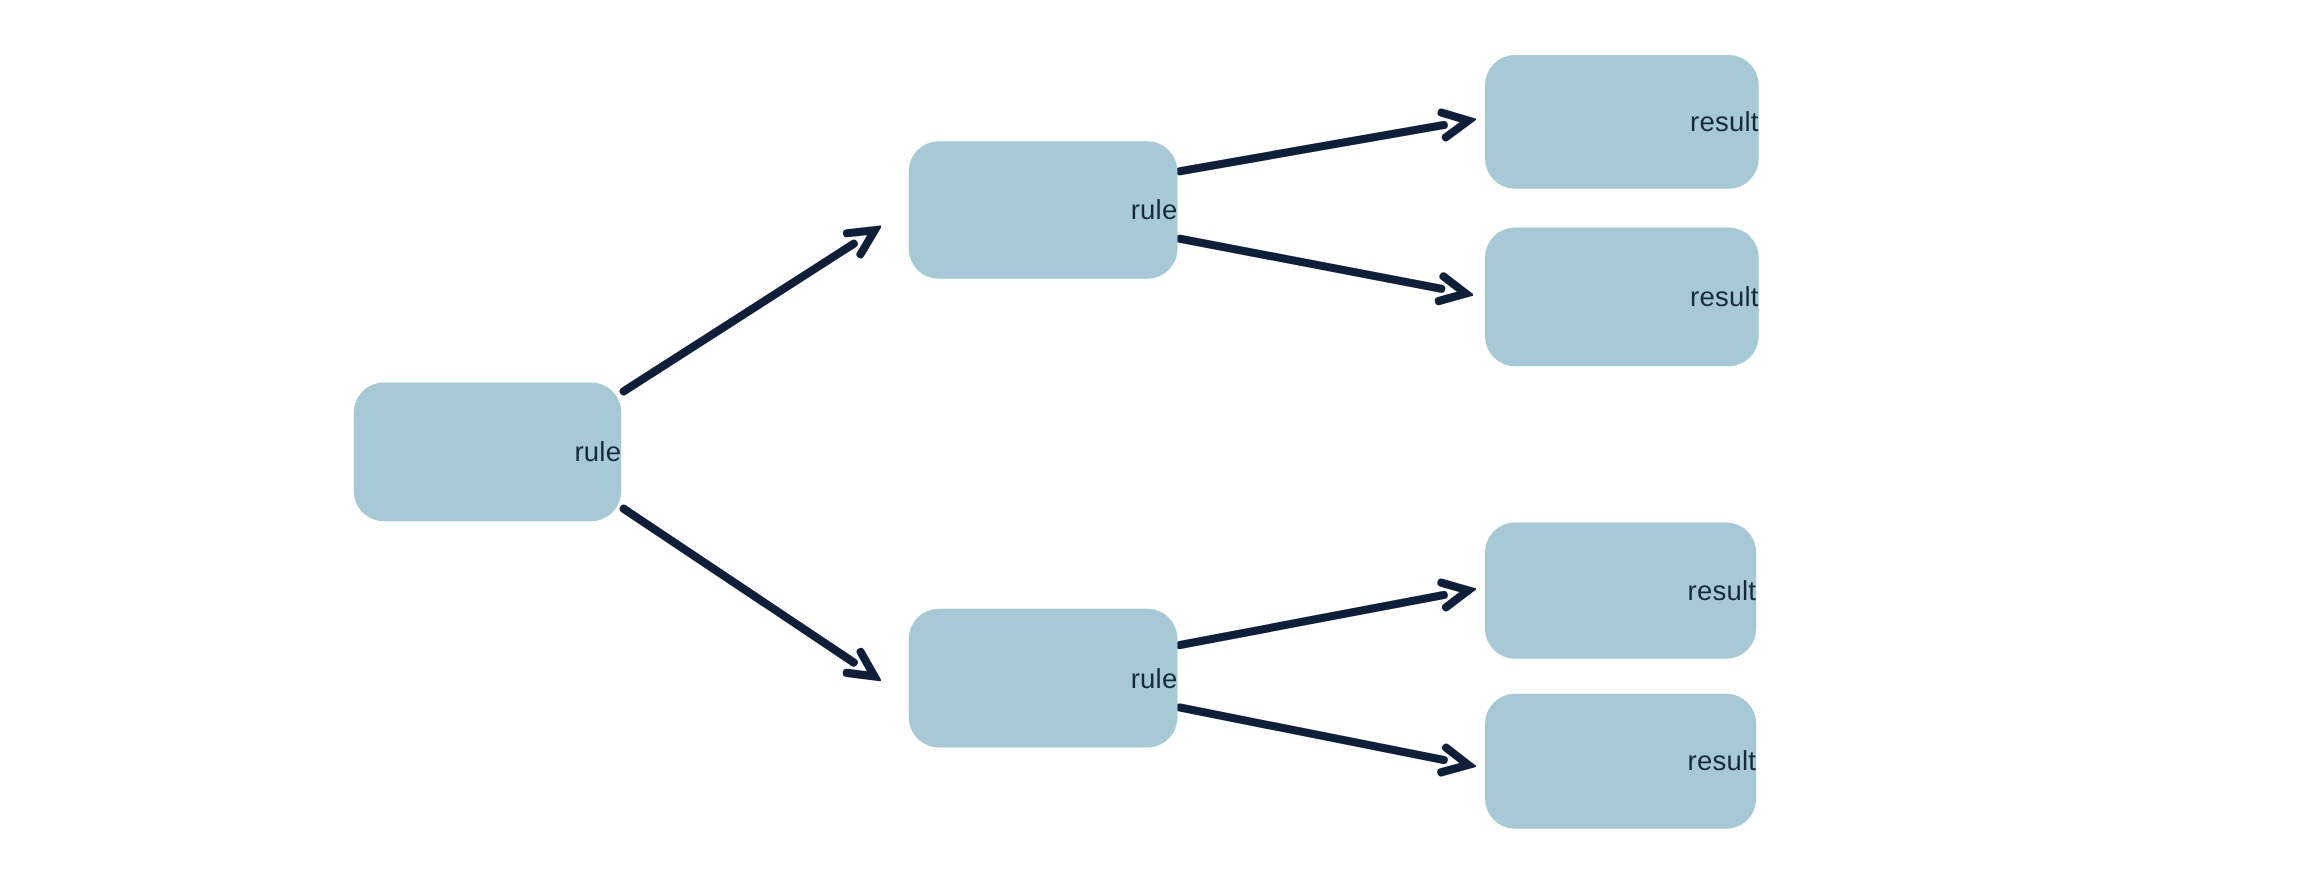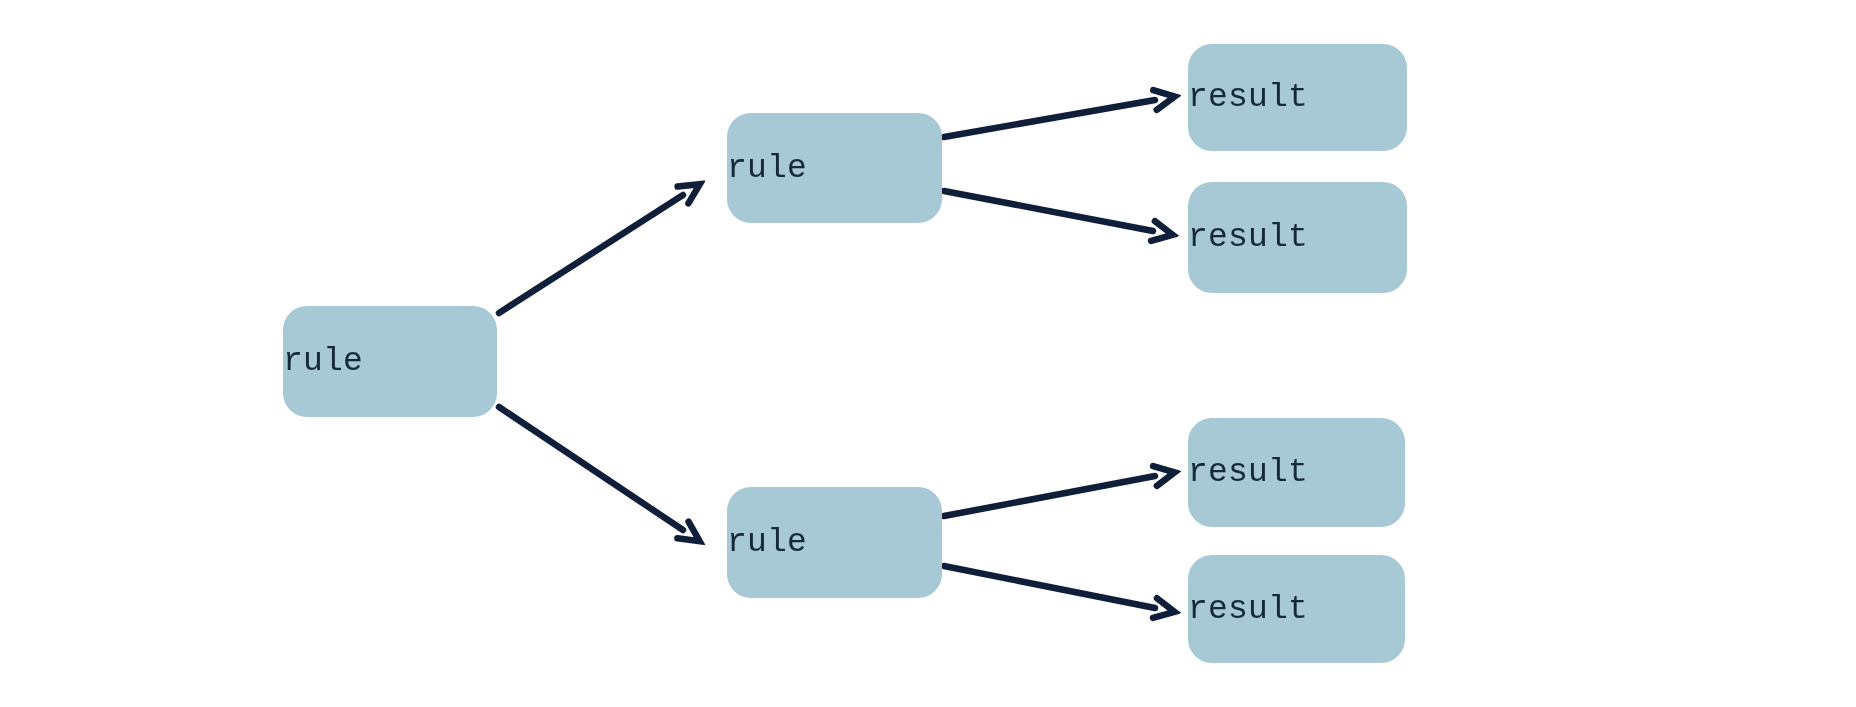--- a/index.html
+++ b/index.html
@@ -36,29 +36,28 @@
     stroke: var(--arrow-color);
     stroke-width: 6.5;
     stroke-linecap: round;
     stroke-linejoin: miter;
     fill: none;
   }
   .node {
     position: absolute;
     display: flex;
     align-items: center;
-    justify-content: flex-start;
+    justify-content: flex-end;
     background: var(--node-fill);
     color: var(--node-text);
     border-radius: 24px;
-    font-size: 33px;
+    font-size: 22px;
     line-height: 1;
     letter-spacing: 0.2px;
     user-select: none;
-    font-family: Liberation Mono, monospace;
   }
   .node-root        { left: 283px;  top: 306px; width: 214px; height: 111px; }
   .node-rule-top    { left: 727px;  top: 113px; width: 215px; height: 110px; }
   .node-rule-bottom { left: 727px;  top: 487px; width: 215px; height: 111px; }
   .node-result-1    { left: 1188px; top: 44px;  width: 219px; height: 107px; }
   .node-result-2    { left: 1188px; top: 182px; width: 219px; height: 111px; }
   .node-result-3    { left: 1188px; top: 418px; width: 217px; height: 109px; }
   .node-result-4    { left: 1188px; top: 555px; width: 217px; height: 108px; }
 </style>
 </head>

